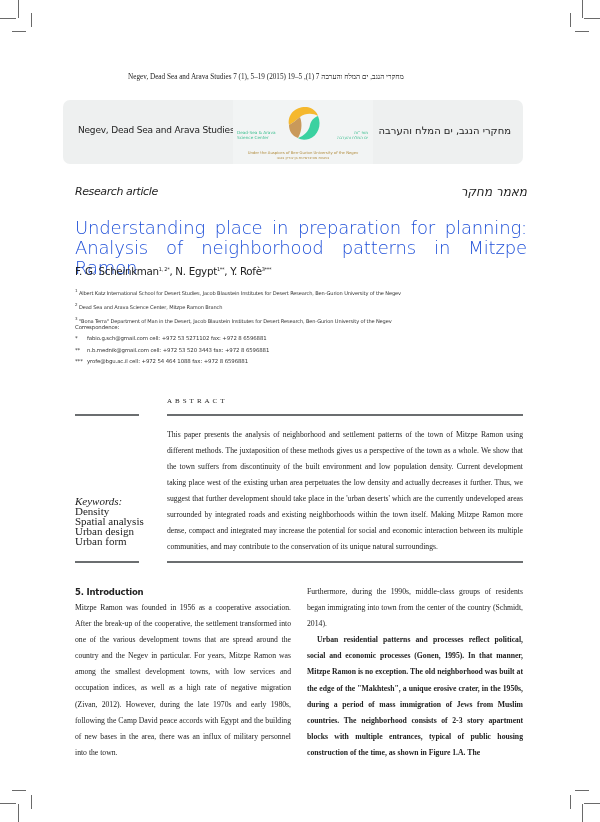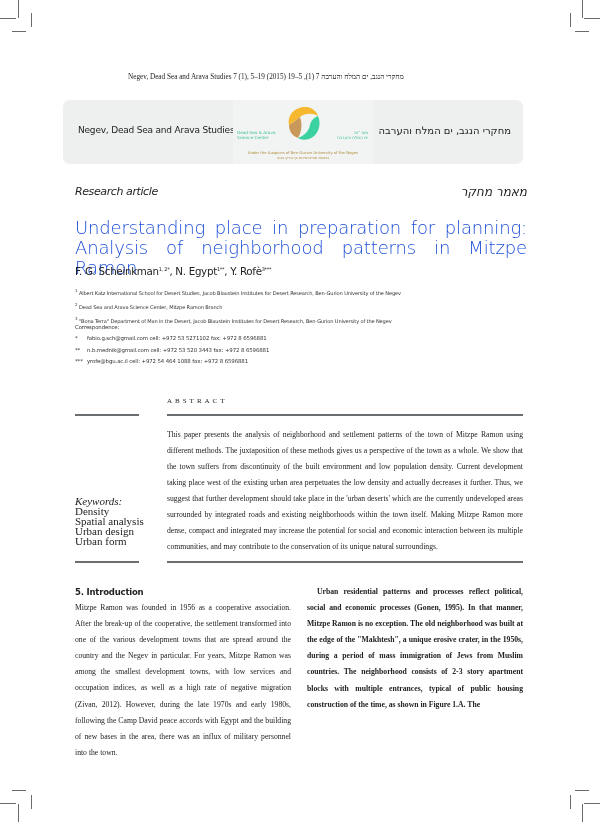--- a/index.html
+++ b/index.html
@@ -120,14 +120,15 @@
 <div class="rule" style="left:75px;top:561px;width:64px;"></div>
 <div class="rule" style="left:167px;top:561px;width:356px;"></div>
 
 <div class="sec-head">5. Introduction</div>
 
 <div class="col" style="left:75px;top:600px;">
   <p>Mitzpe Ramon was founded in 1956 as a cooperative association. After the break-up of the cooperative, the settlement transformed into one of the various development towns that are spread around the country and the Negev in particular. For years,  Mitzpe Ramon was among the smallest development towns, with low services and occupation indices, as well as a high rate of negative migration (Zivan, 2012). However, during the late 1970s and early 1980s, following the Camp David peace accords with Egypt and the building of new bases in the area, there was an influx of military personnel into the town.</p>
 </div>
 
 <div class="col" style="left:307px;top:584px;">
+  <p>Furthermore, during the 1990s, middle-class groups of residents began immigrating into town from the center of the country (Schmidt, 2014).</p>
   <p class="indent">Urban residential patterns and processes reflect political, social and economic processes (Gonen, 1995). In that manner, Mitzpe Ramon is no exception. The old neighborhood was built at the edge of the "Makhtesh", a unique erosive crater, in the 1950s, during a period of mass immigration of Jews from Muslim countries. The neighborhood consists of 2-3 story apartment blocks with multiple entrances, typical of public housing construction of the time, as shown in Figure 1.A. The</p>
 </div>
 
 </body></html>

